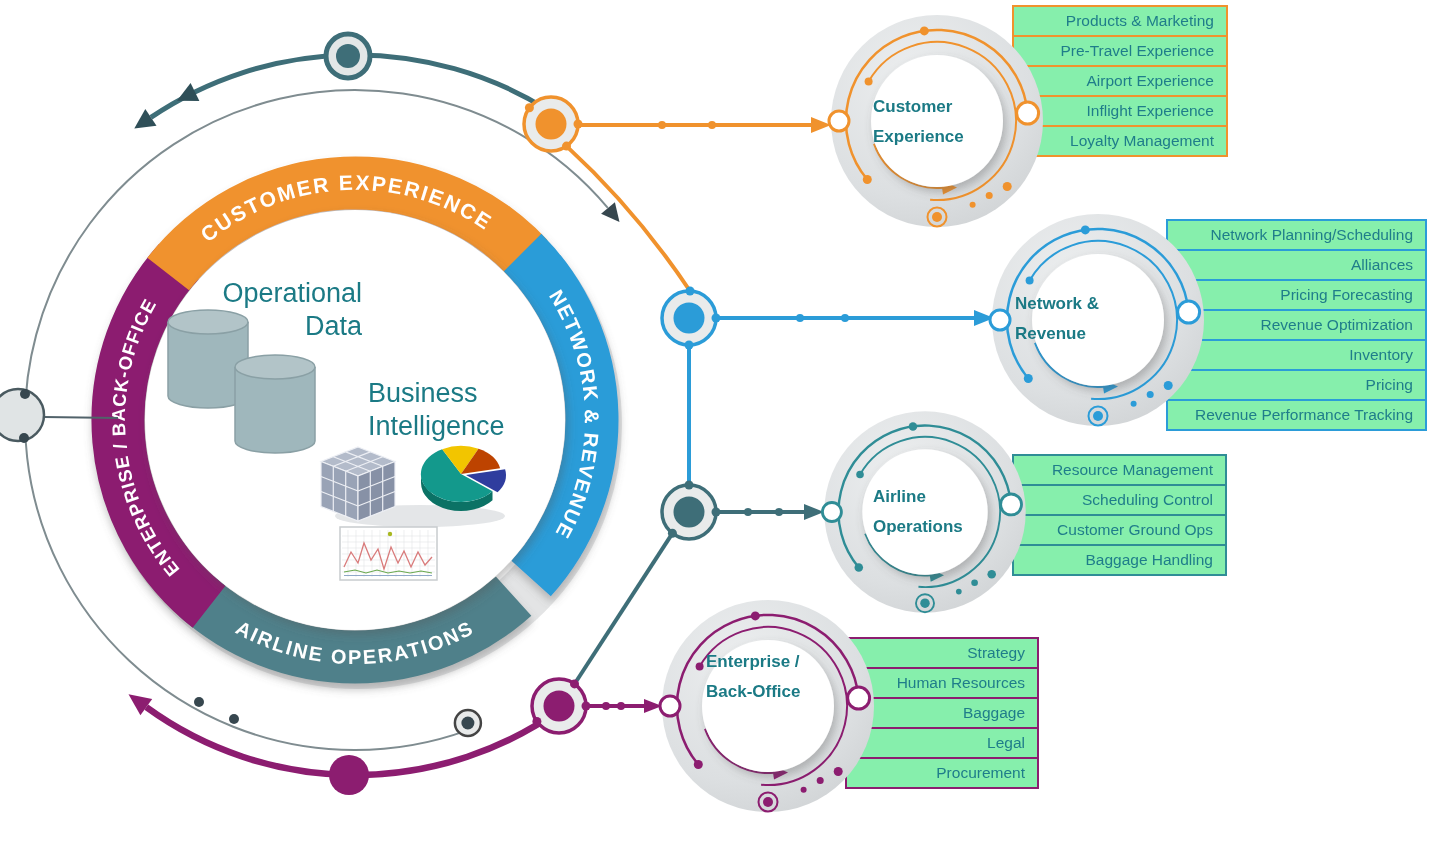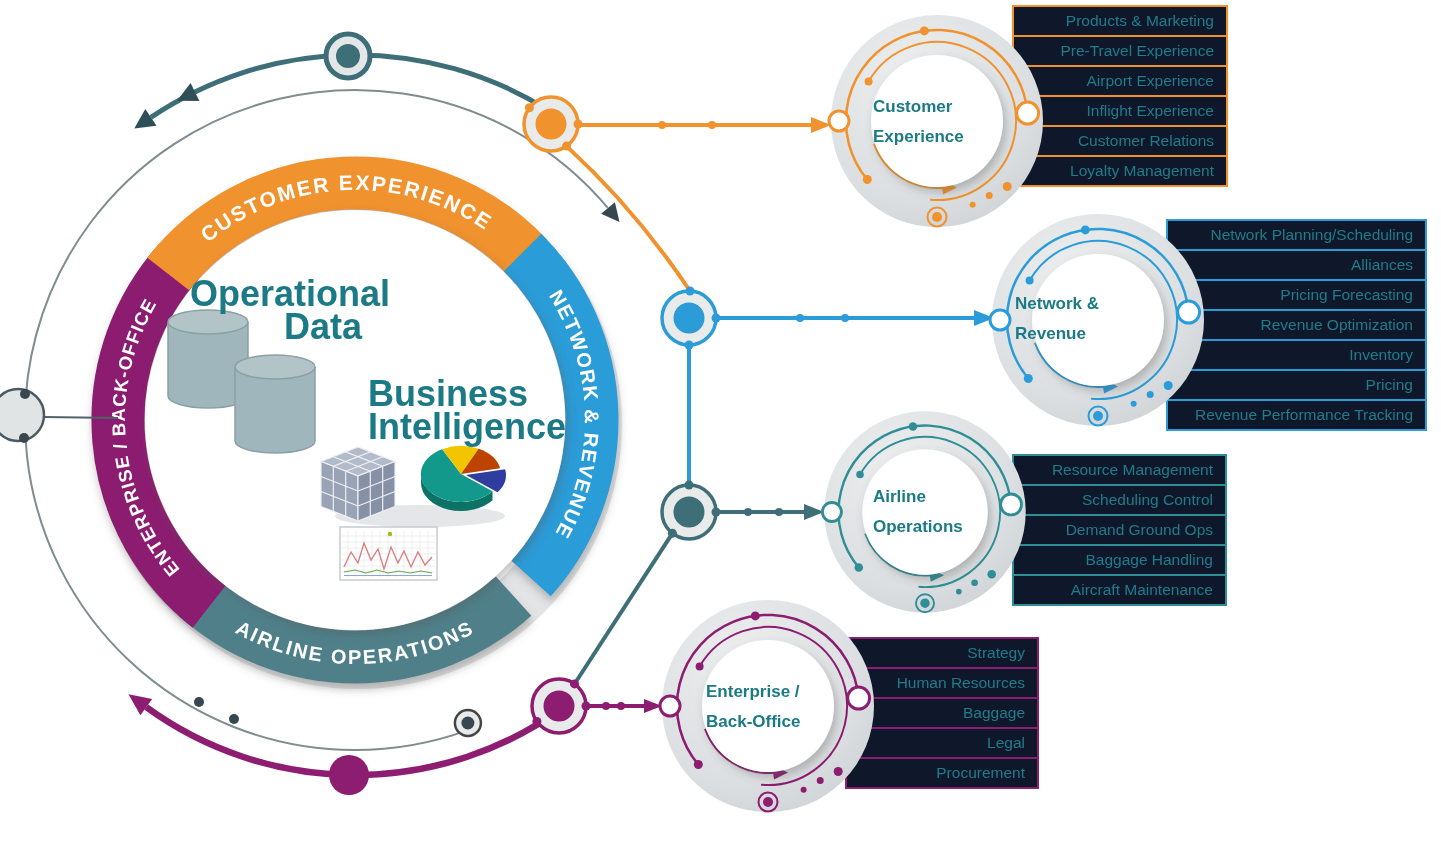--- a/index.html
+++ b/index.html
@@ -4,64 +4,62 @@
 <style>
   *{margin:0;padding:0;box-sizing:border-box}
   html,body{width:1441px;height:862px;background:#fff;overflow:hidden;
     font-family:"Liberation Sans",sans-serif}
   body{position:relative}
 
   #scene{position:absolute;left:0;top:0;z-index:2;pointer-events:none}
 
   
   .list{position:absolute;z-index:1}
-  .lrow{height:32px;margin-top:-2px;background:#0f172a;border:2px solid var(--a,#999);
+  .lrow{height:32px;margin-top:-2px;background:#86efac;border:2px solid var(--a,#999);
     display:flex;align-items:center;justify-content:flex-end;padding-right:12px;
     font-size:15.5px;color:var(--list-text,#1F7D8A);white-space:nowrap}
   .lrow:first-child{margin-top:0}
 
   
   .sat-label{position:absolute;z-index:3;font-size:17px;line-height:30px;font-weight:bold;
     color:var(--label-teal,#1B7A85)}
   .sat-label span{display:block}
-  .center-label{position:absolute;z-index:3;font-size:36px;line-height:33px;font-weight:bold;
+  .center-label{position:absolute;z-index:3;font-size:27px;line-height:33px;font-weight:normal;
     color:var(--label-teal,#1B7A85)}
   .center-label span{display:block}
   .ta-r{text-align:right}
 
   .bannerText{fill:#fff;font-weight:bold;font-family:"Liberation Sans",sans-serif}
 </style>
 </head>
 <body style="--label-teal: #1B7A85; --list-text: #1F7D8A;">
 
 <div class="list" style="left: 1012px; top: 5px; width: 216px; --a: #F0922D;">
   <div class="lrow">Products &amp; Marketing</div>
   <div class="lrow">Pre-Travel Experience</div>
   <div class="lrow">Airport Experience</div>
   <div class="lrow">Inflight Experience</div>
-  <div class="lrow">Customer Relations</div>
   <div class="lrow">Loyalty Management</div>
 </div>
 
 <div class="list" style="left: 1166px; top: 219px; width: 261px; --a: #2B9CD8;">
   <div class="lrow">Network Planning/Scheduling</div>
   <div class="lrow">Alliances</div>
   <div class="lrow">Pricing Forecasting</div>
   <div class="lrow">Revenue Optimization</div>
   <div class="lrow">Inventory</div>
   <div class="lrow">Pricing</div>
   <div class="lrow">Revenue Performance Tracking</div>
 </div>
 
 <div class="list" style="left: 1012px; top: 454px; width: 215px; --a: #2F8D96;">
   <div class="lrow">Resource Management</div>
   <div class="lrow">Scheduling Control</div>
-  <div class="lrow">Demand Ground Ops</div>
+  <div class="lrow">Customer Ground Ops</div>
   <div class="lrow">Baggage Handling</div>
-  <div class="lrow">Aircraft Maintenance</div>
 </div>
 
 <div class="list" style="left: 845px; top: 637px; width: 194px; --a: #8C1D70;">
   <div class="lrow">Strategy</div>
   <div class="lrow">Human Resources</div>
   <div class="lrow">Baggage</div>
   <div class="lrow">Legal</div>
   <div class="lrow">Procurement</div>
 </div>
 
@@ -288,16 +286,16 @@
   <span>Experience</span>
 </div>
 <div class="sat-label" style="left:1015px;top:289px">
   <span>Network &amp;</span>
   <span>Revenue</span>
 </div>
 <div class="sat-label" style="left:873px;top:482px">
   <span>Airline</span>
   <span>Operations</span>
 </div>
-<div class="sat-label" style="left:706px;top:677px">
+<div class="sat-label" style="left:706px;top:647px">
   <span>Enterprise /</span>
   <span>Back-Office</span>
 </div>
 
 </body></html>

